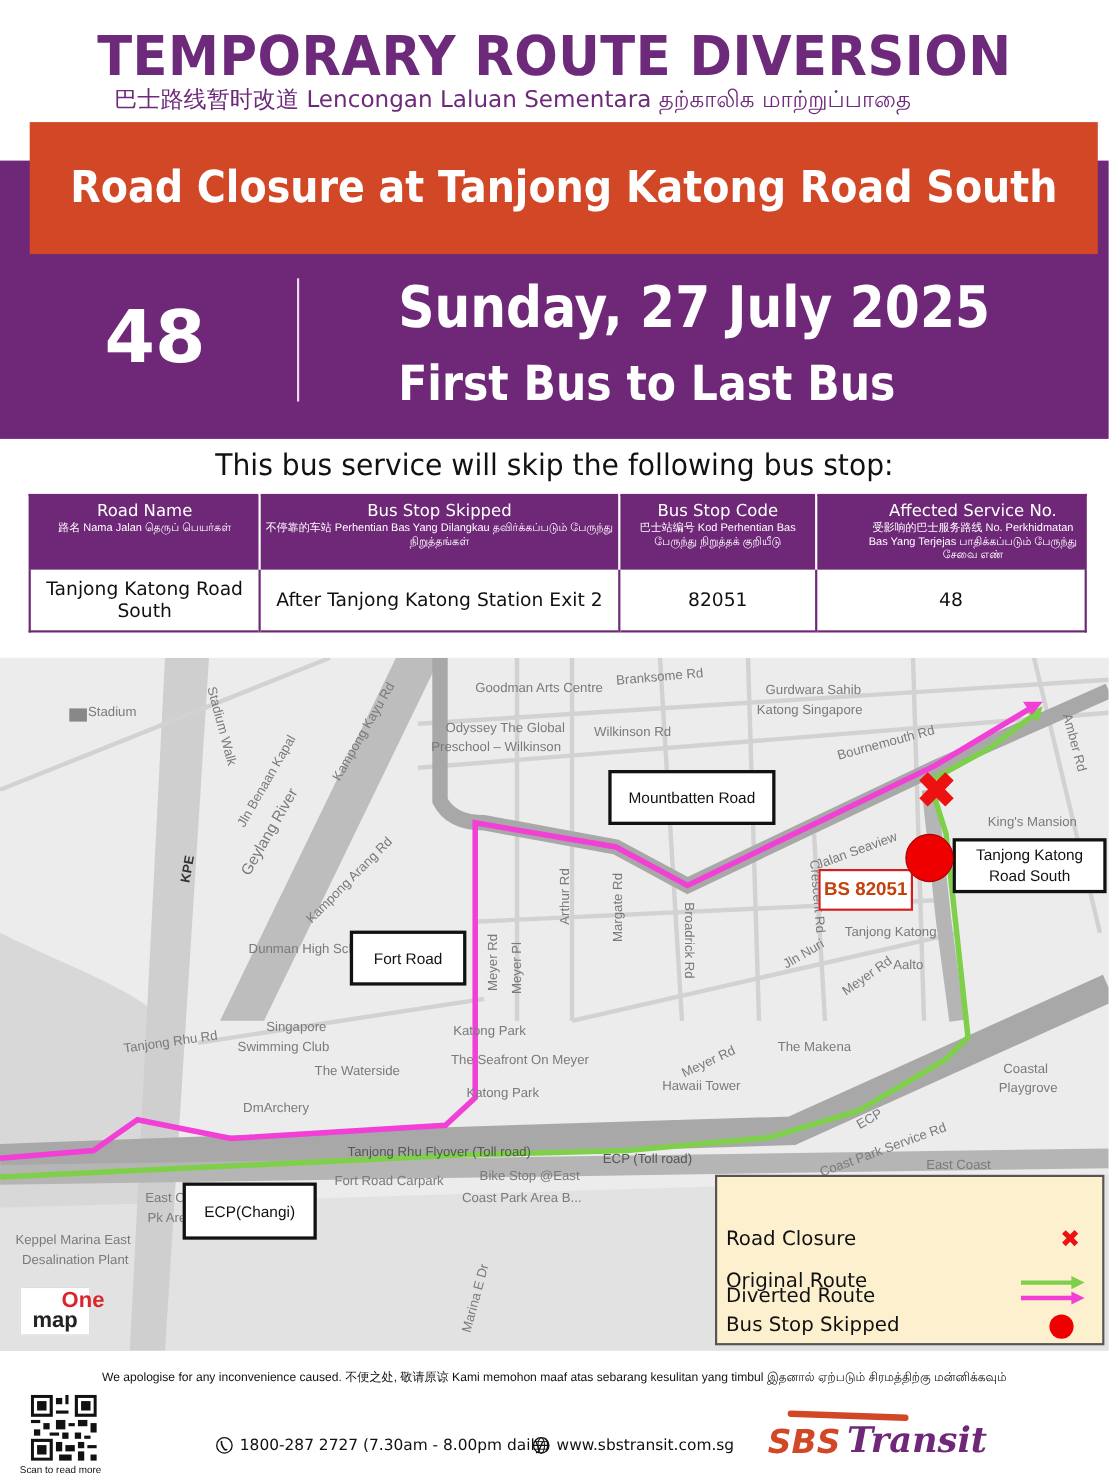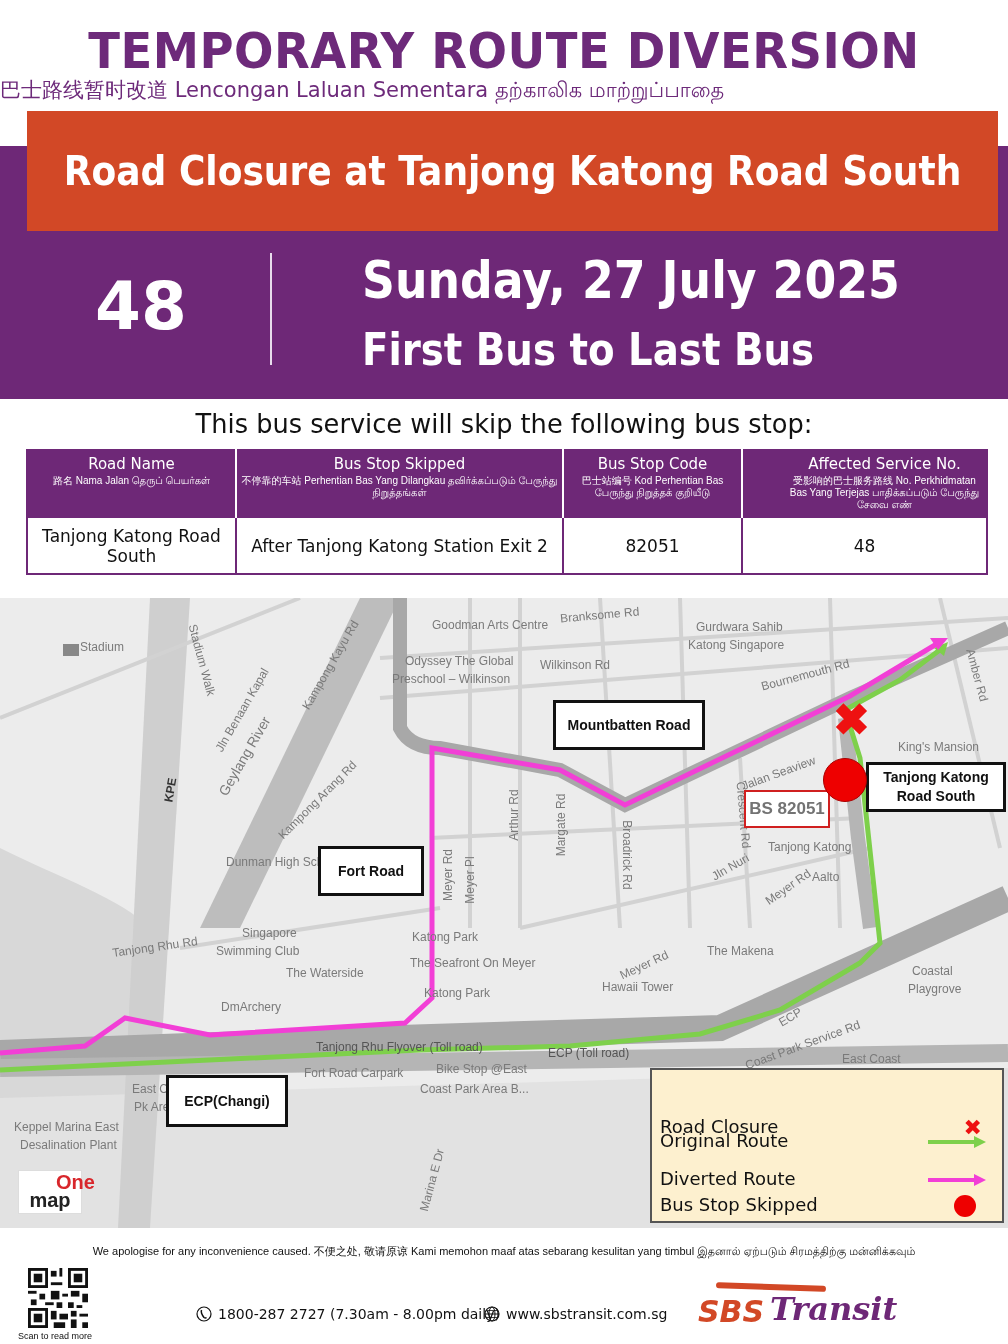--- a/index.html
+++ b/index.html
@@ -1,19 +1,19 @@
 <!DOCTYPE html>
 <html><head>
 <meta charset="utf-8">
 <style>
   * { box-sizing: border-box; margin: 0; padding: 0; }
   body { width: 1008px; height: 1344px; background: #ffffff; font-family: "Liberation Sans", sans-serif; position: relative; overflow: hidden; }
 
   .title { position: absolute; left: 0; top: 22px; width: 1008px; text-align: center; color: #6d2a7a; font-weight: bold; font-size: 50px; letter-spacing: 0.5px; font-family: "DejaVu Sans", sans-serif; transform: scaleX(0.93); }
-  .subtitle { position: absolute; left: 0; top: 76px; width: 932px; color: #6d2a7a; font-size: 21px; font-family: "DejaVu Sans", sans-serif; }
+  .subtitle { position: absolute; left: 0; top: 76px; width: 932px; text-align: center; color: #6d2a7a; font-size: 21px; font-family: "DejaVu Sans", sans-serif; }
 
   .purple-band { position: absolute; left: 0; top: 146px; width: 1008px; height: 253px; background: #6e2877; }
   .orange-banner { position: absolute; left: 27px; top: 111px; width: 971px; height: 120px; background: #d24826; display: flex; align-items: center; justify-content: center; }
   .orange-banner span { color: #fff; font-weight: bold; font-size: 40px; font-family: "DejaVu Sans", sans-serif; transform: scaleX(0.9); white-space: nowrap; }
 
   .service-no { position: absolute; left: 95px; top: 268px; color: #fff; font-weight: bold; font-size: 66px; font-family: "DejaVu Sans", sans-serif; }
   .divider { position: absolute; left: 270px; top: 253px; width: 2px; height: 112px; background: #e8dcec; }
   .date-line { position: absolute; left: 362px; top: 250px; color: #fff; font-weight: bold; font-size: 52px; font-family: "DejaVu Sans", sans-serif; transform-origin: left; transform: scaleX(0.88); white-space: nowrap; }
   .time-line { position: absolute; left: 362px; top: 324px; color: #fff; font-weight: bold; font-size: 44px; font-family: "DejaVu Sans", sans-serif; transform-origin: left; transform: scaleX(0.88); white-space: nowrap; }
 
@@ -23,22 +23,22 @@
   table.stops th { background: #6e2877; color: #fff; font-weight: normal; padding: 4px 4px 6px; border-right: 2px solid #fff; vertical-align: top; height: 68px; }
   table.stops th:last-child { border-right: none; padding-left: 44px; }
   table.stops th .h-main { display: block; font-size: 15px; font-family: "DejaVu Sans", sans-serif; }
   table.stops th .h-sub { display: block; font-size: 10px; line-height: 12px; margin-top: 2px; }
   table.stops td { background: #fff; text-align: center; font-size: 17px; color: #111; border-right: 2px solid #6e2877; height: 56px; padding: 2px 8px; font-family: "DejaVu Sans", sans-serif; }
   table.stops td:last-child { border-right: none; }
 
   .map { position: absolute; left: 0; top: 598px; width: 1008px; height: 630px; background: #ececec; overflow: hidden; }
   .map svg { position: absolute; left: 0; top: 0; }
   .map-label { position: absolute; font-size: 12px; color: #7a7a7a; white-space: nowrap; font-family: "Liberation Sans", sans-serif; }
-  .callout { position: absolute; background: #fff; border: 3px solid #111; font-weight: bold; font-size: 14px; color: #111; display: flex; align-items: center; justify-content: center; text-align: center; line-height: 19px; }
-  .bs-label { position: absolute; left: 744px; top: 790px; width: 86px; height: 38px; background: #fff; border: 2px solid #d02020; color: #737373; font-weight: bold; font-size: 17px; display: flex; align-items: center; justify-content: center; }
+  .callout { position: absolute; background: #fff; border: 3px solid #111; font-weight: normal; font-size: 14px; color: #111; display: flex; align-items: center; justify-content: center; text-align: center; line-height: 19px; }
+  .bs-label { position: absolute; left: 744px; top: 790px; width: 86px; height: 38px; background: #fff; border: 2px solid #d02020; color: #c2410c; font-weight: bold; font-size: 17px; display: flex; align-items: center; justify-content: center; }
   .skip-dot { position: absolute; left: 823px; top: 758px; width: 44px; height: 44px; border-radius: 50%; background: #ee0000; border: 1px solid #aa0000; }
   .closure-x { position: absolute; left: 833px; top: 698px; font-size: 44px; line-height: 44px; color: #ee1111; font-weight: bold; }
 
   .legend { position: absolute; left: 650px; top: 1068px; width: 354px; height: 155px; background: #fdf0cf; border: 2px solid #555; }
   .legend-title { position: absolute; left: 0; top: 8px; width: 100%; text-align: center; font-size: 18px; text-decoration: underline; color: #111; font-family: "DejaVu Sans", sans-serif; }
   .legend-row { position: absolute; left: 8px; width: 336px; height: 24px; font-size: 18px; color: #111; font-family: "DejaVu Sans", sans-serif; }
   .legend-row .lg-sym { position: absolute; right: 8px; top: 2px; }
 
   .onemap { position: absolute; left: 18px; top: 1170px; width: 64px; height: 44px; background: #fff; border: 1px solid #ddd; font-weight: bold; line-height: 18px; text-align: center; padding-top: 2px; }
   .onemap .om-one { color: #d8262b; font-size: 20px; display: block; margin-left: 37px; }
@@ -212,21 +212,21 @@
 
 <div class="bs-label">BS 82051</div>
 <div class="skip-dot"></div>
 <div class="closure-x">✖</div>
 
 <div class="legend">
   <div class="legend-row" style="top:46px">
     <span>Road Closure</span>
     <span class="lg-sym" style="color:#ee1111;font-size:22px;line-height:20px;font-weight:bold;right:14px">✖</span>
   </div>
-  <div class="legend-row" style="top:60px">
+  <div class="legend-row" style="top:84px">
     <span>Original Route</span>
     <svg class="lg-sym" width="60" height="16" style="top:4px">
         <line x1="0" y1="8" x2="48" y2="8" stroke="#7ed04b" stroke-width="4"></line>
         <polygon points="46,2 58,8 46,14" fill="#7ed04b"></polygon>
       </svg>
   </div>
   <div class="legend-row" style="top:98px">
     <span>Diverted Route</span>
     <svg class="lg-sym" width="60" height="16" style="top:4px">
         <line x1="0" y1="8" x2="48" y2="8" stroke="#f23fd6" stroke-width="4"></line>

